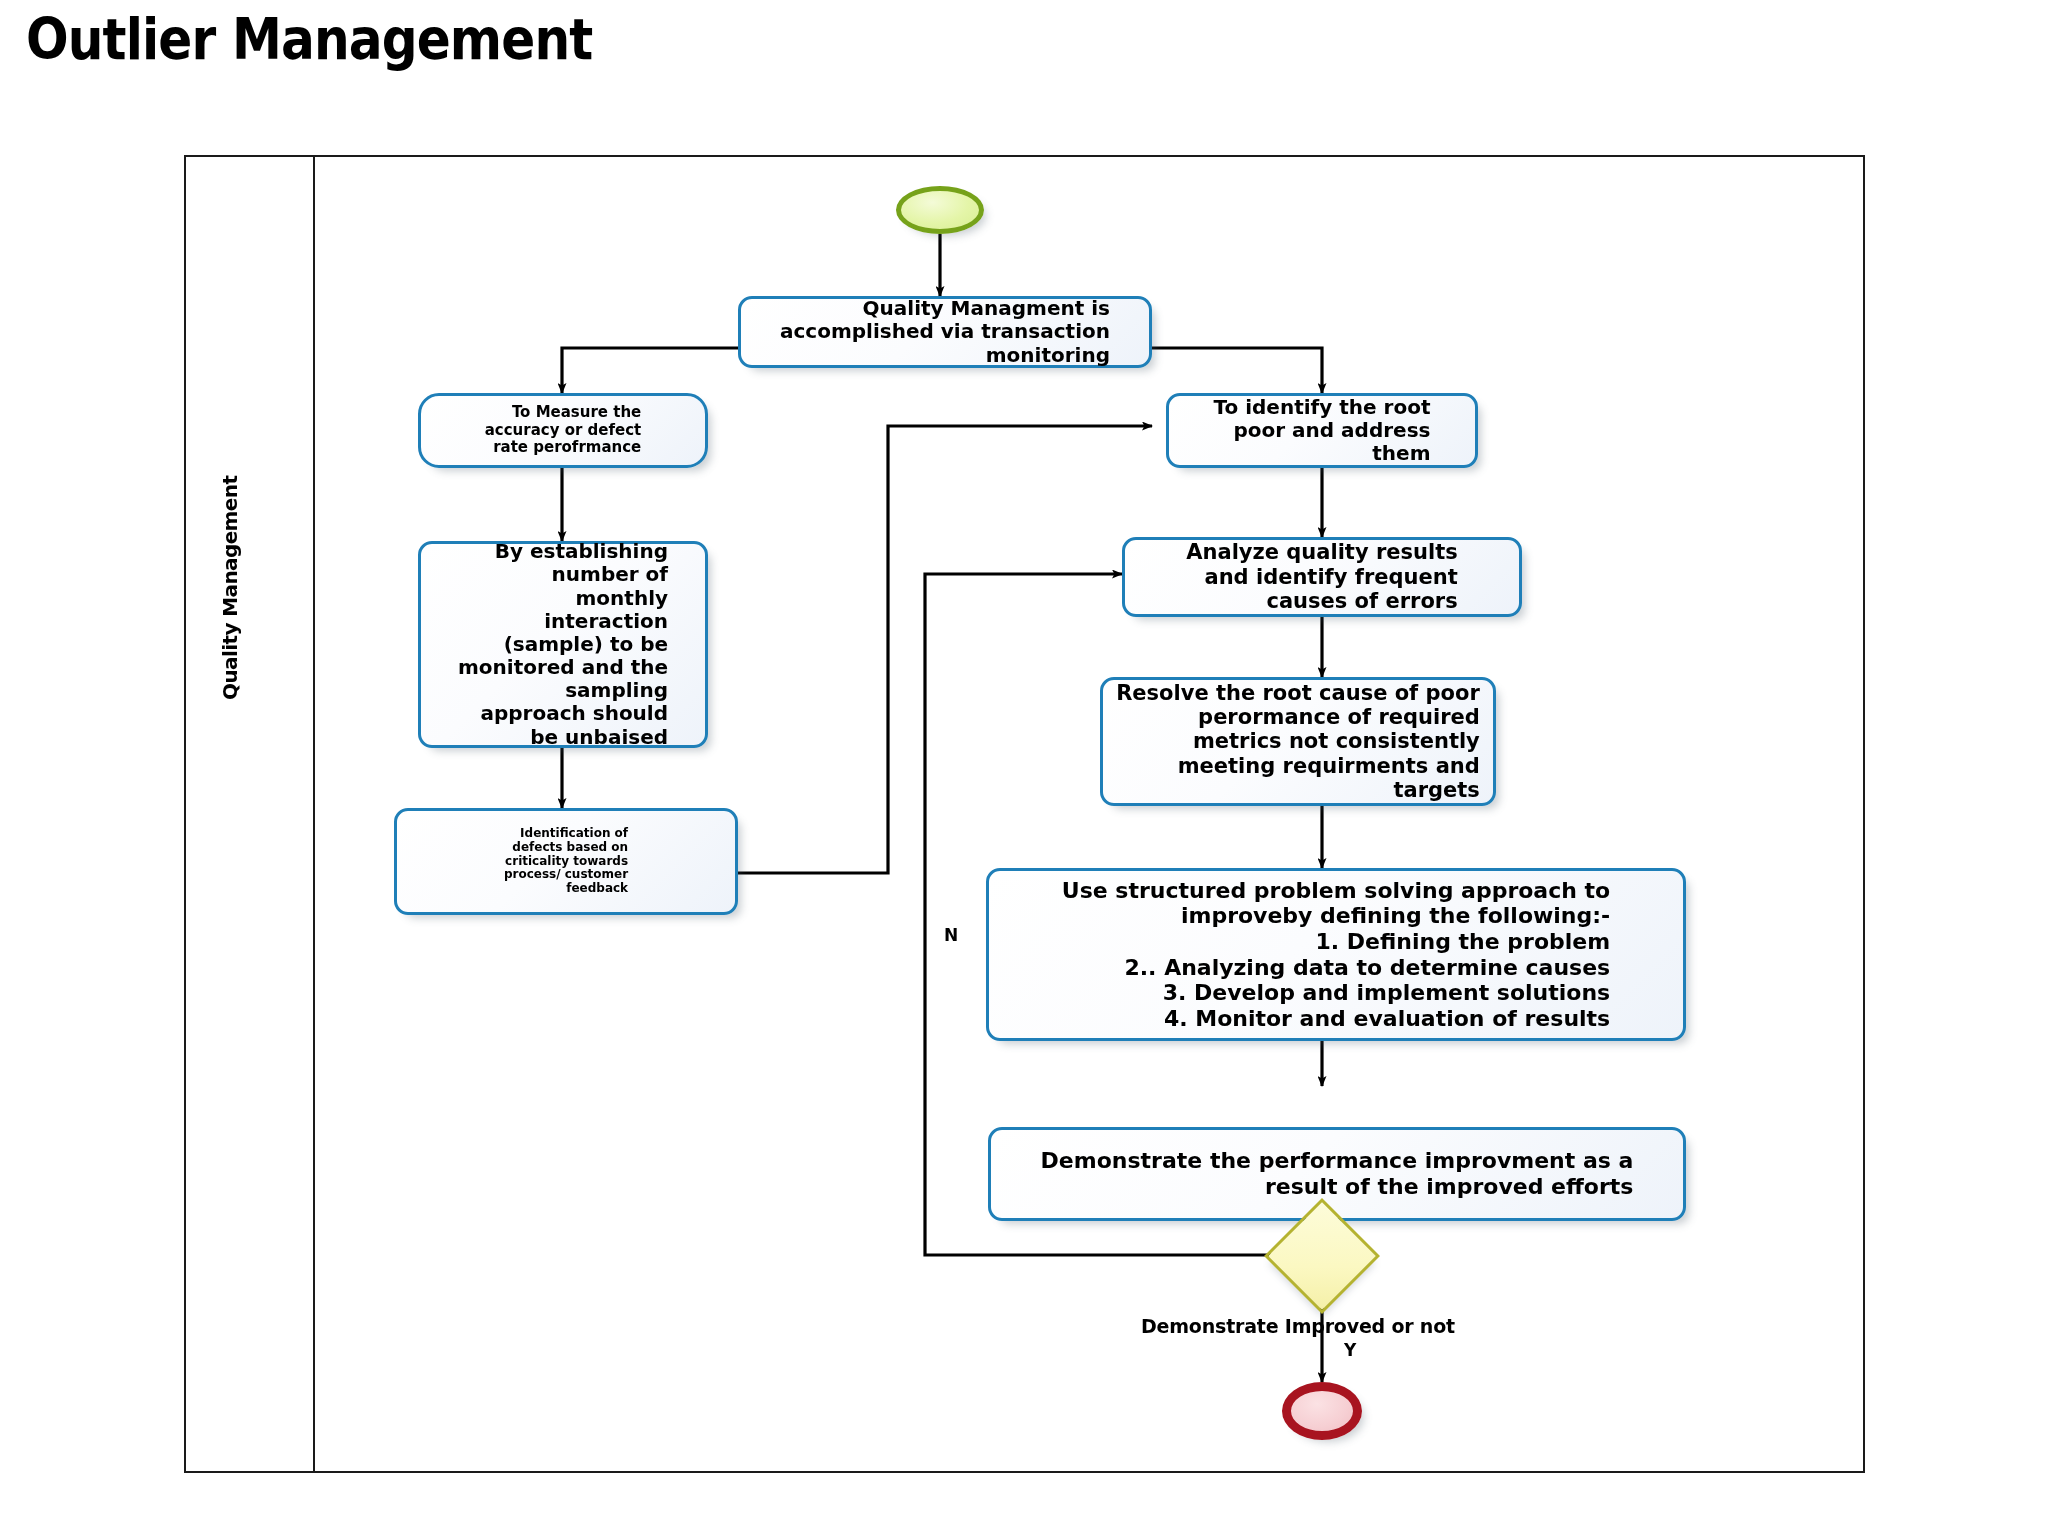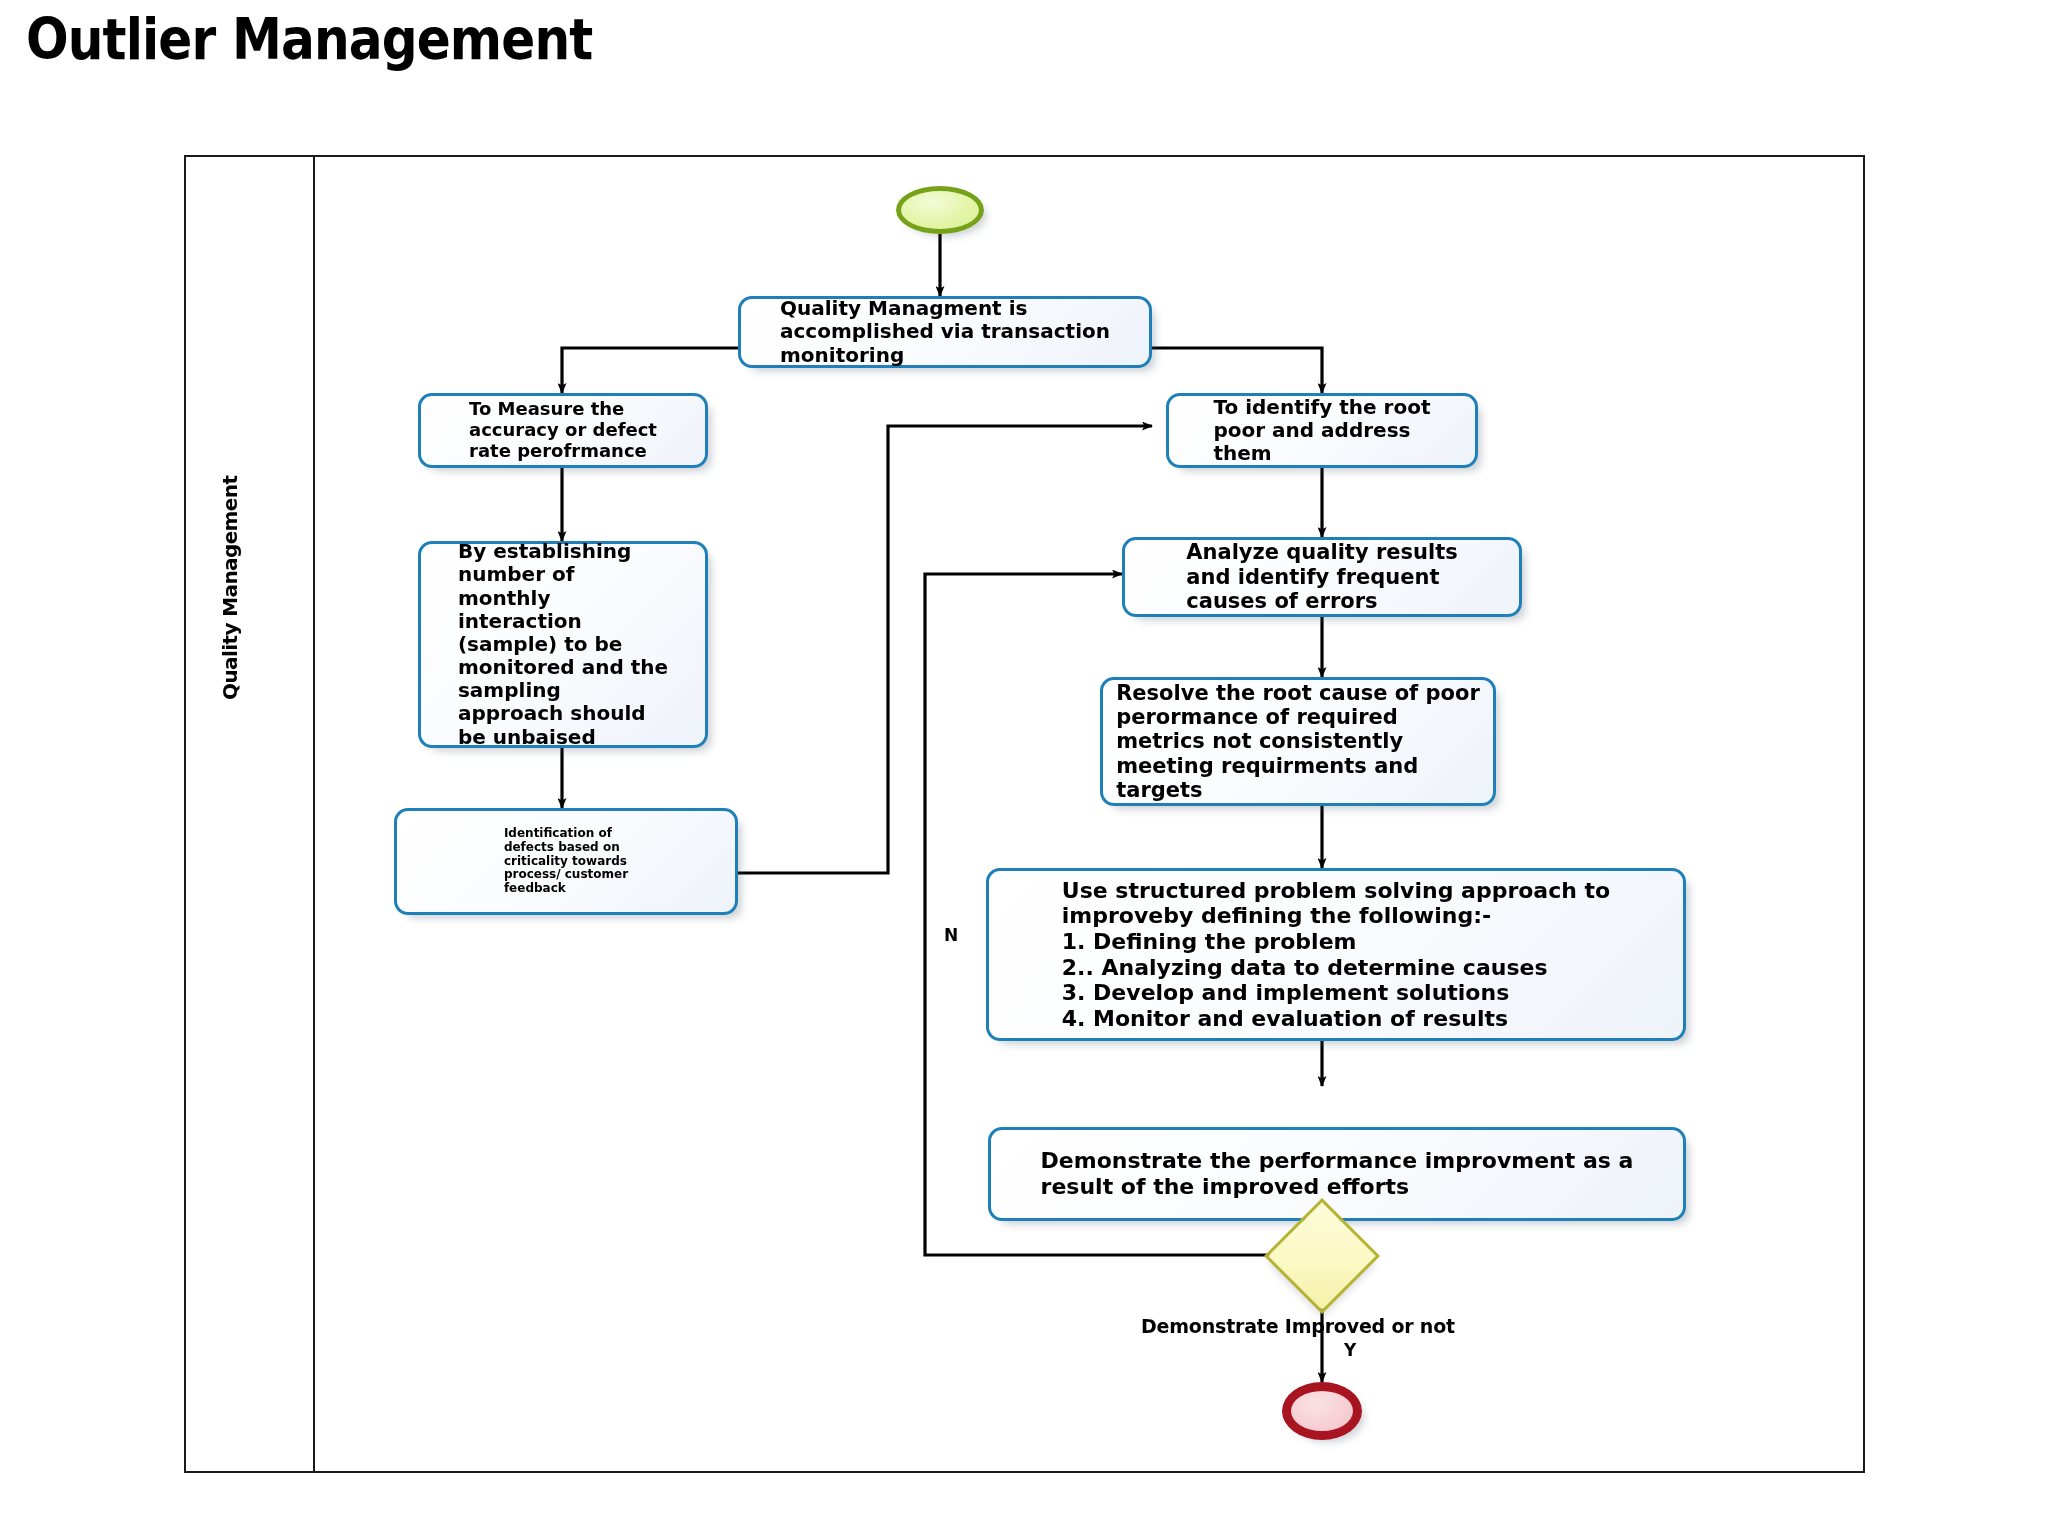--- a/index.html
+++ b/index.html
@@ -61,21 +61,21 @@
   
   .node {
     position: absolute;
     border-radius: 14px;
     border: 3px solid #1F7FB8;
     background: linear-gradient(135deg,#ffffff 0%,#fbfcfe 45%,#eef3fa 100%);
     box-shadow: 7px 7px 9px -4px rgba(80,95,110,0.30);
     display: flex;
     align-items: center;
     justify-content: center;
-    text-align: left;
+    text-align: right;
     padding: 4px 8px;
     color: #000000;
     font-family: "DejaVu Sans", sans-serif;
     font-weight: bold;
     line-height: 1.16;
     white-space: pre-line;
   }
 
   .start-node {
     position: absolute;
@@ -168,21 +168,21 @@
     <path d="M1322,1284 L1322,1382"></path>
   </g>
 </svg>
 
 <div class="start-node" style="left:896px; top:186px; width:88px; height:48px;"></div>
 
 <div class="node" style="left:738px; top:296px; width:414px; height:72px; font-size:20px;">Quality Managment is
 accomplished via transaction
 monitoring</div>
 
-<div class="node" style="left:418px; top:393px; width:290px; height:75px; font-size:18px;">To Measure the
+<div class="node" style="left:418px; top:393px; width:290px; height:75px; font-size:15px;border-radius:21px;">To Measure the
 accuracy or defect
 rate perofrmance</div>
 
 <div class="node" style="left:418px; top:541px; width:290px; height:207px; font-size:20px;">By establishing
 number of
 monthly
 interaction
 (sample) to be
 monitored and the
 sampling

